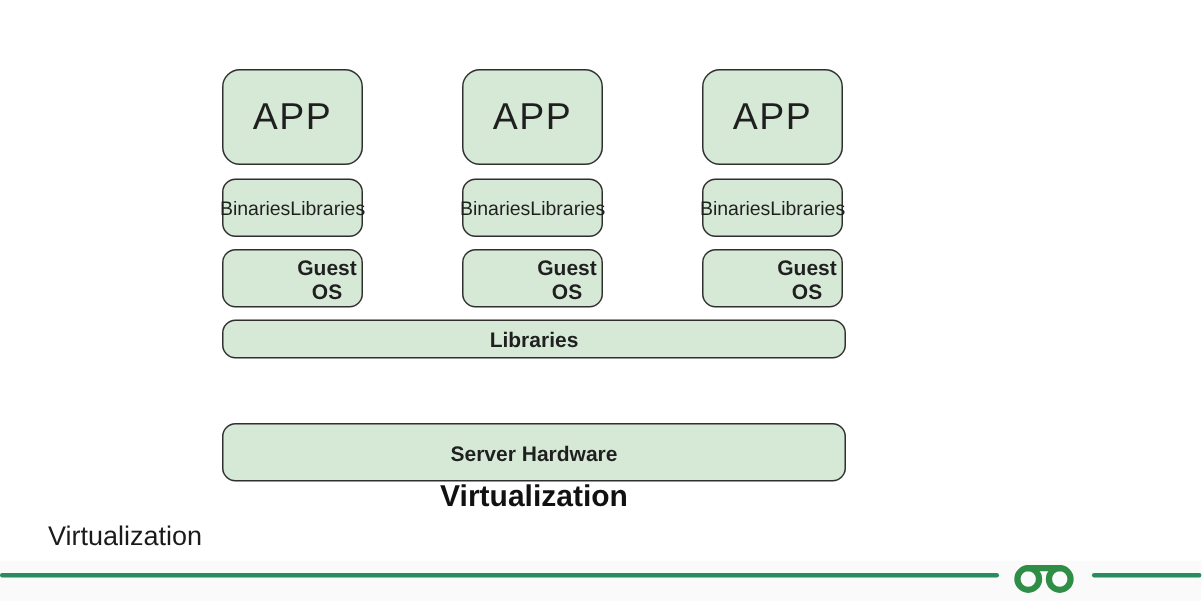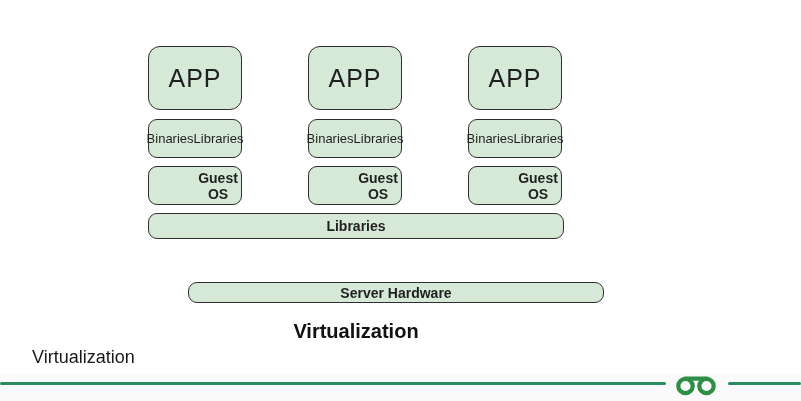--- a/index.html
+++ b/index.html
@@ -51,21 +51,21 @@
   .col2 { left: 308px; }
   .col3 { left: 468px; }
   .bar {
     left: 148px; width: 416px; height: 26px;
     border-radius: 9px;
     font-size: 14px;
     font-weight: 700;
   }
   .bar-hyperviser { top: 213px; }
   .bar-hostos     { top: 247px; }
-  .bar-hardware   { top: 282px; height: 21px; margin-left: 40px; }
+  .bar-hardware   { top: 282px; height: 39px; }
   .caption {
     position: absolute;
     left: 148px; width: 416px; top: 320px;
     text-align: center;
     font-size: 20px;
     font-weight: 700;
     color: #111111;
   }
   .page-label {
     position: absolute;

